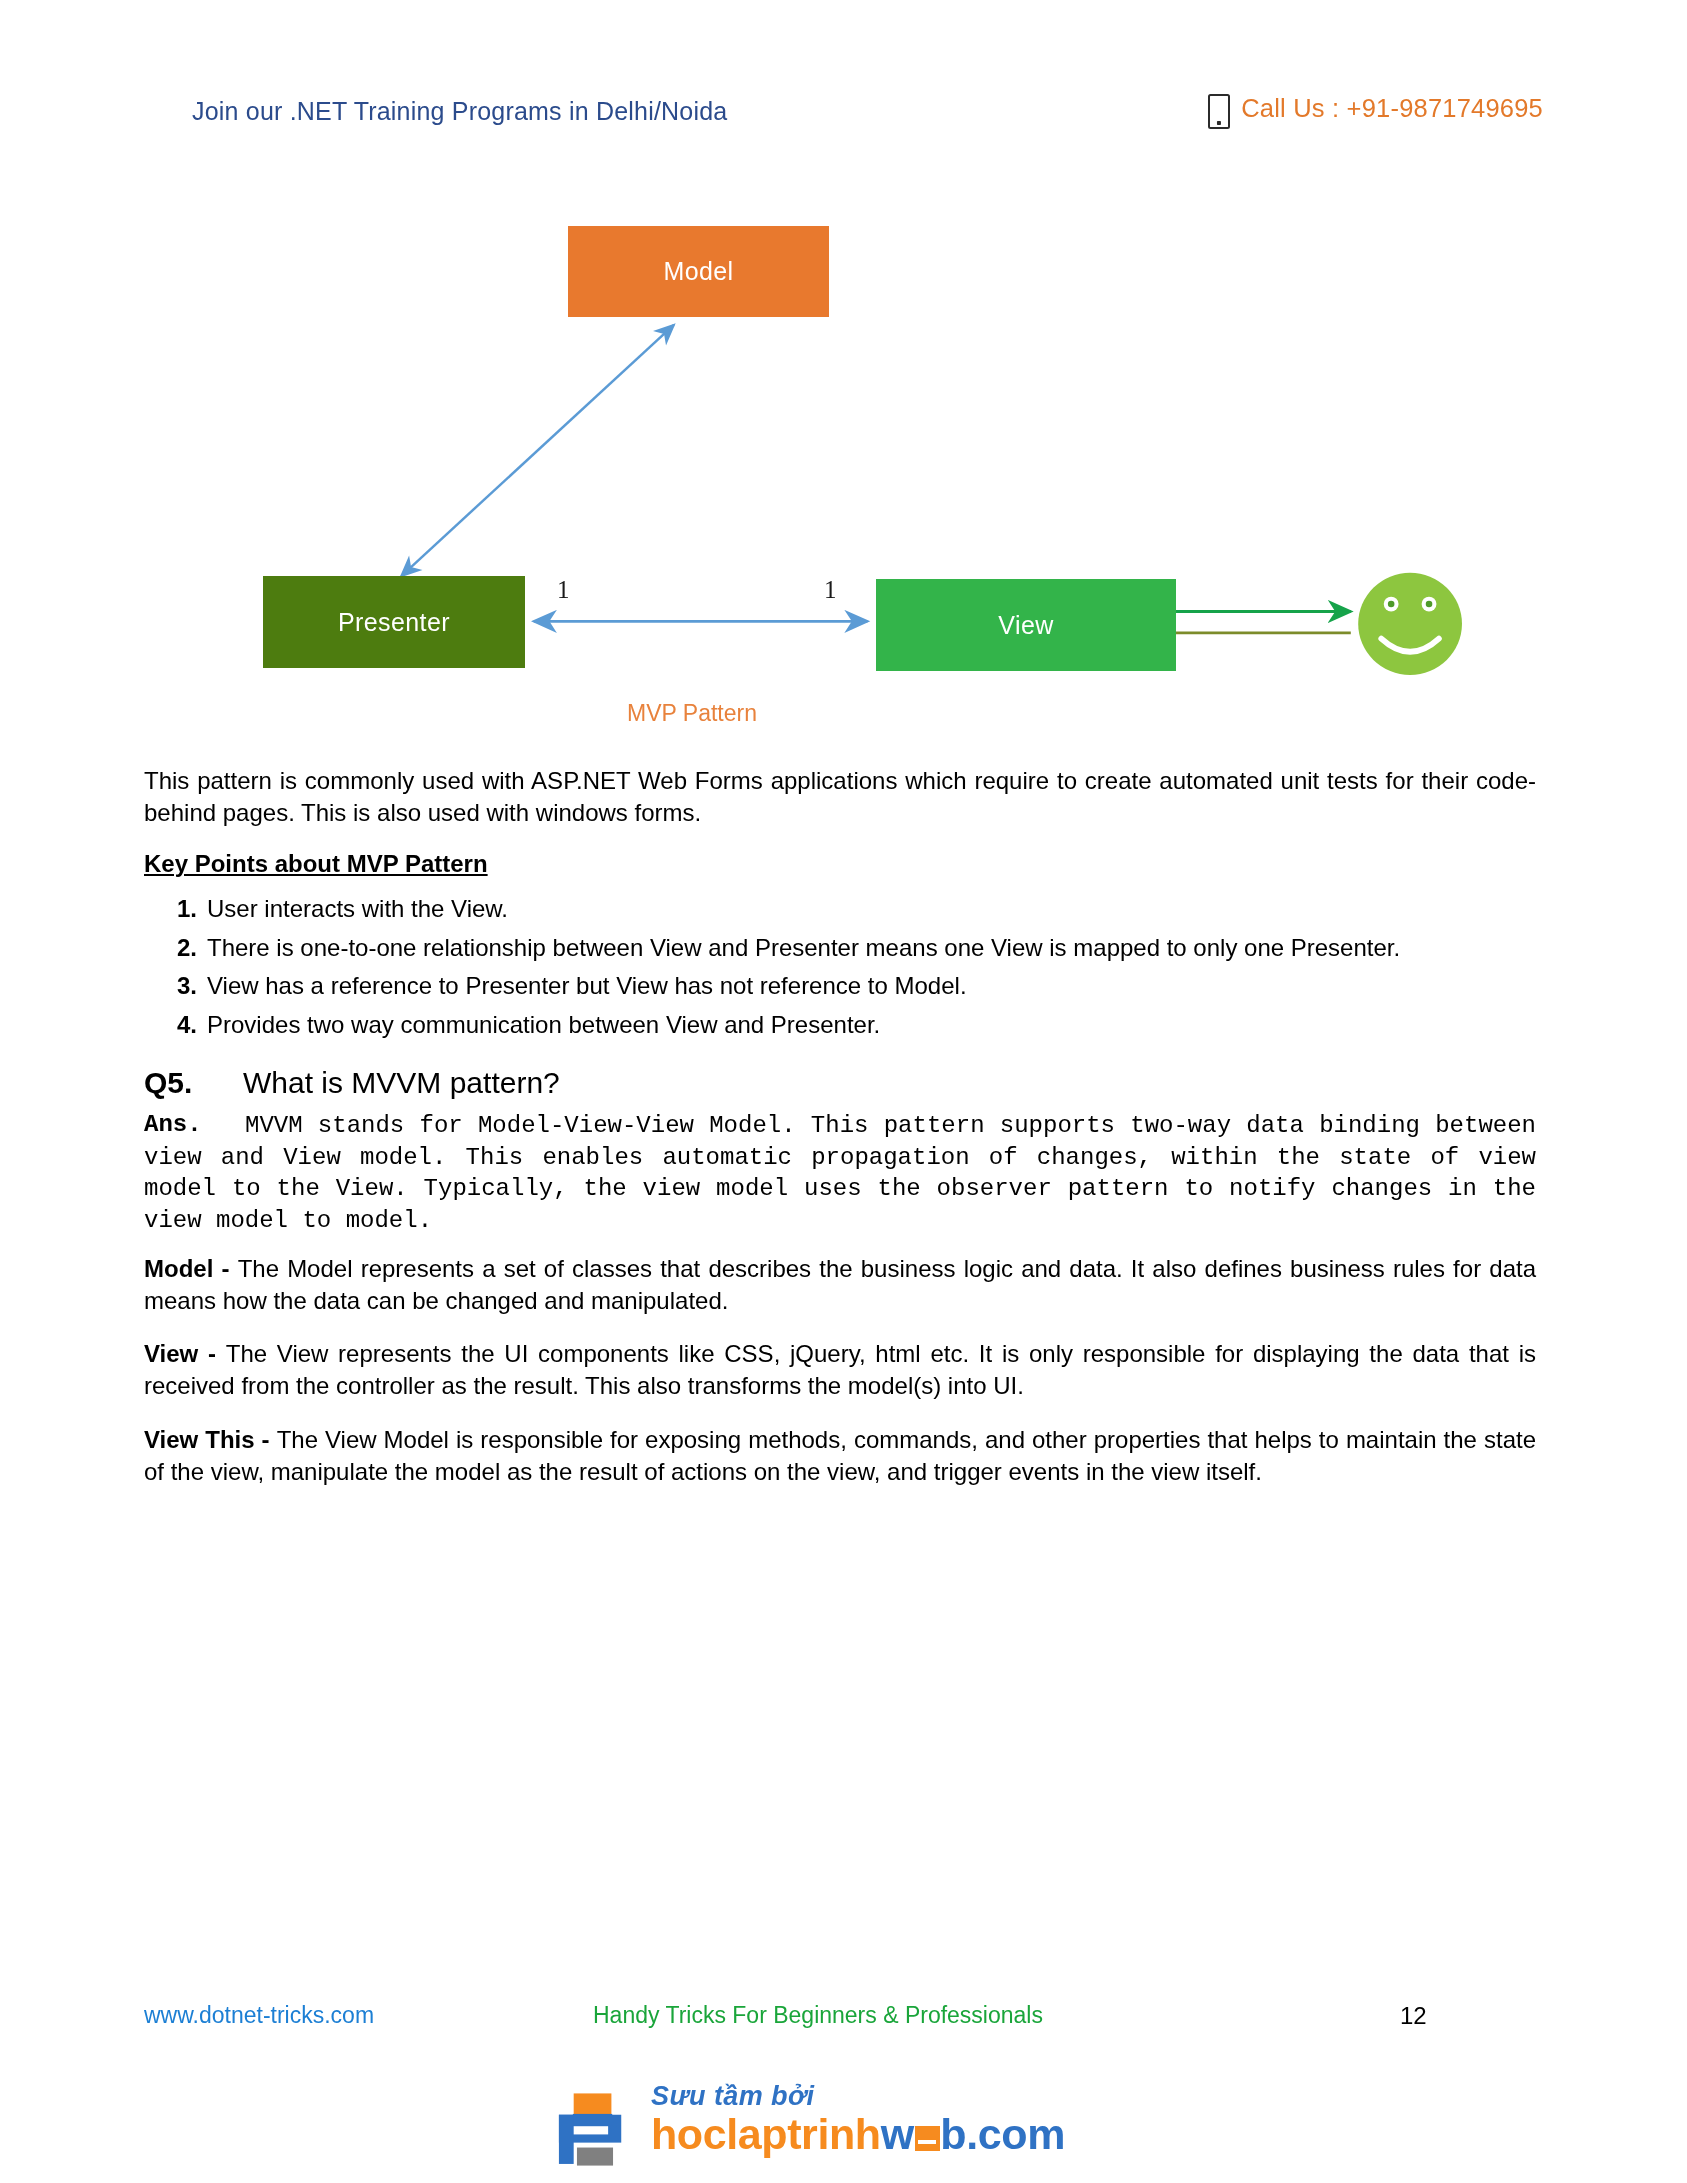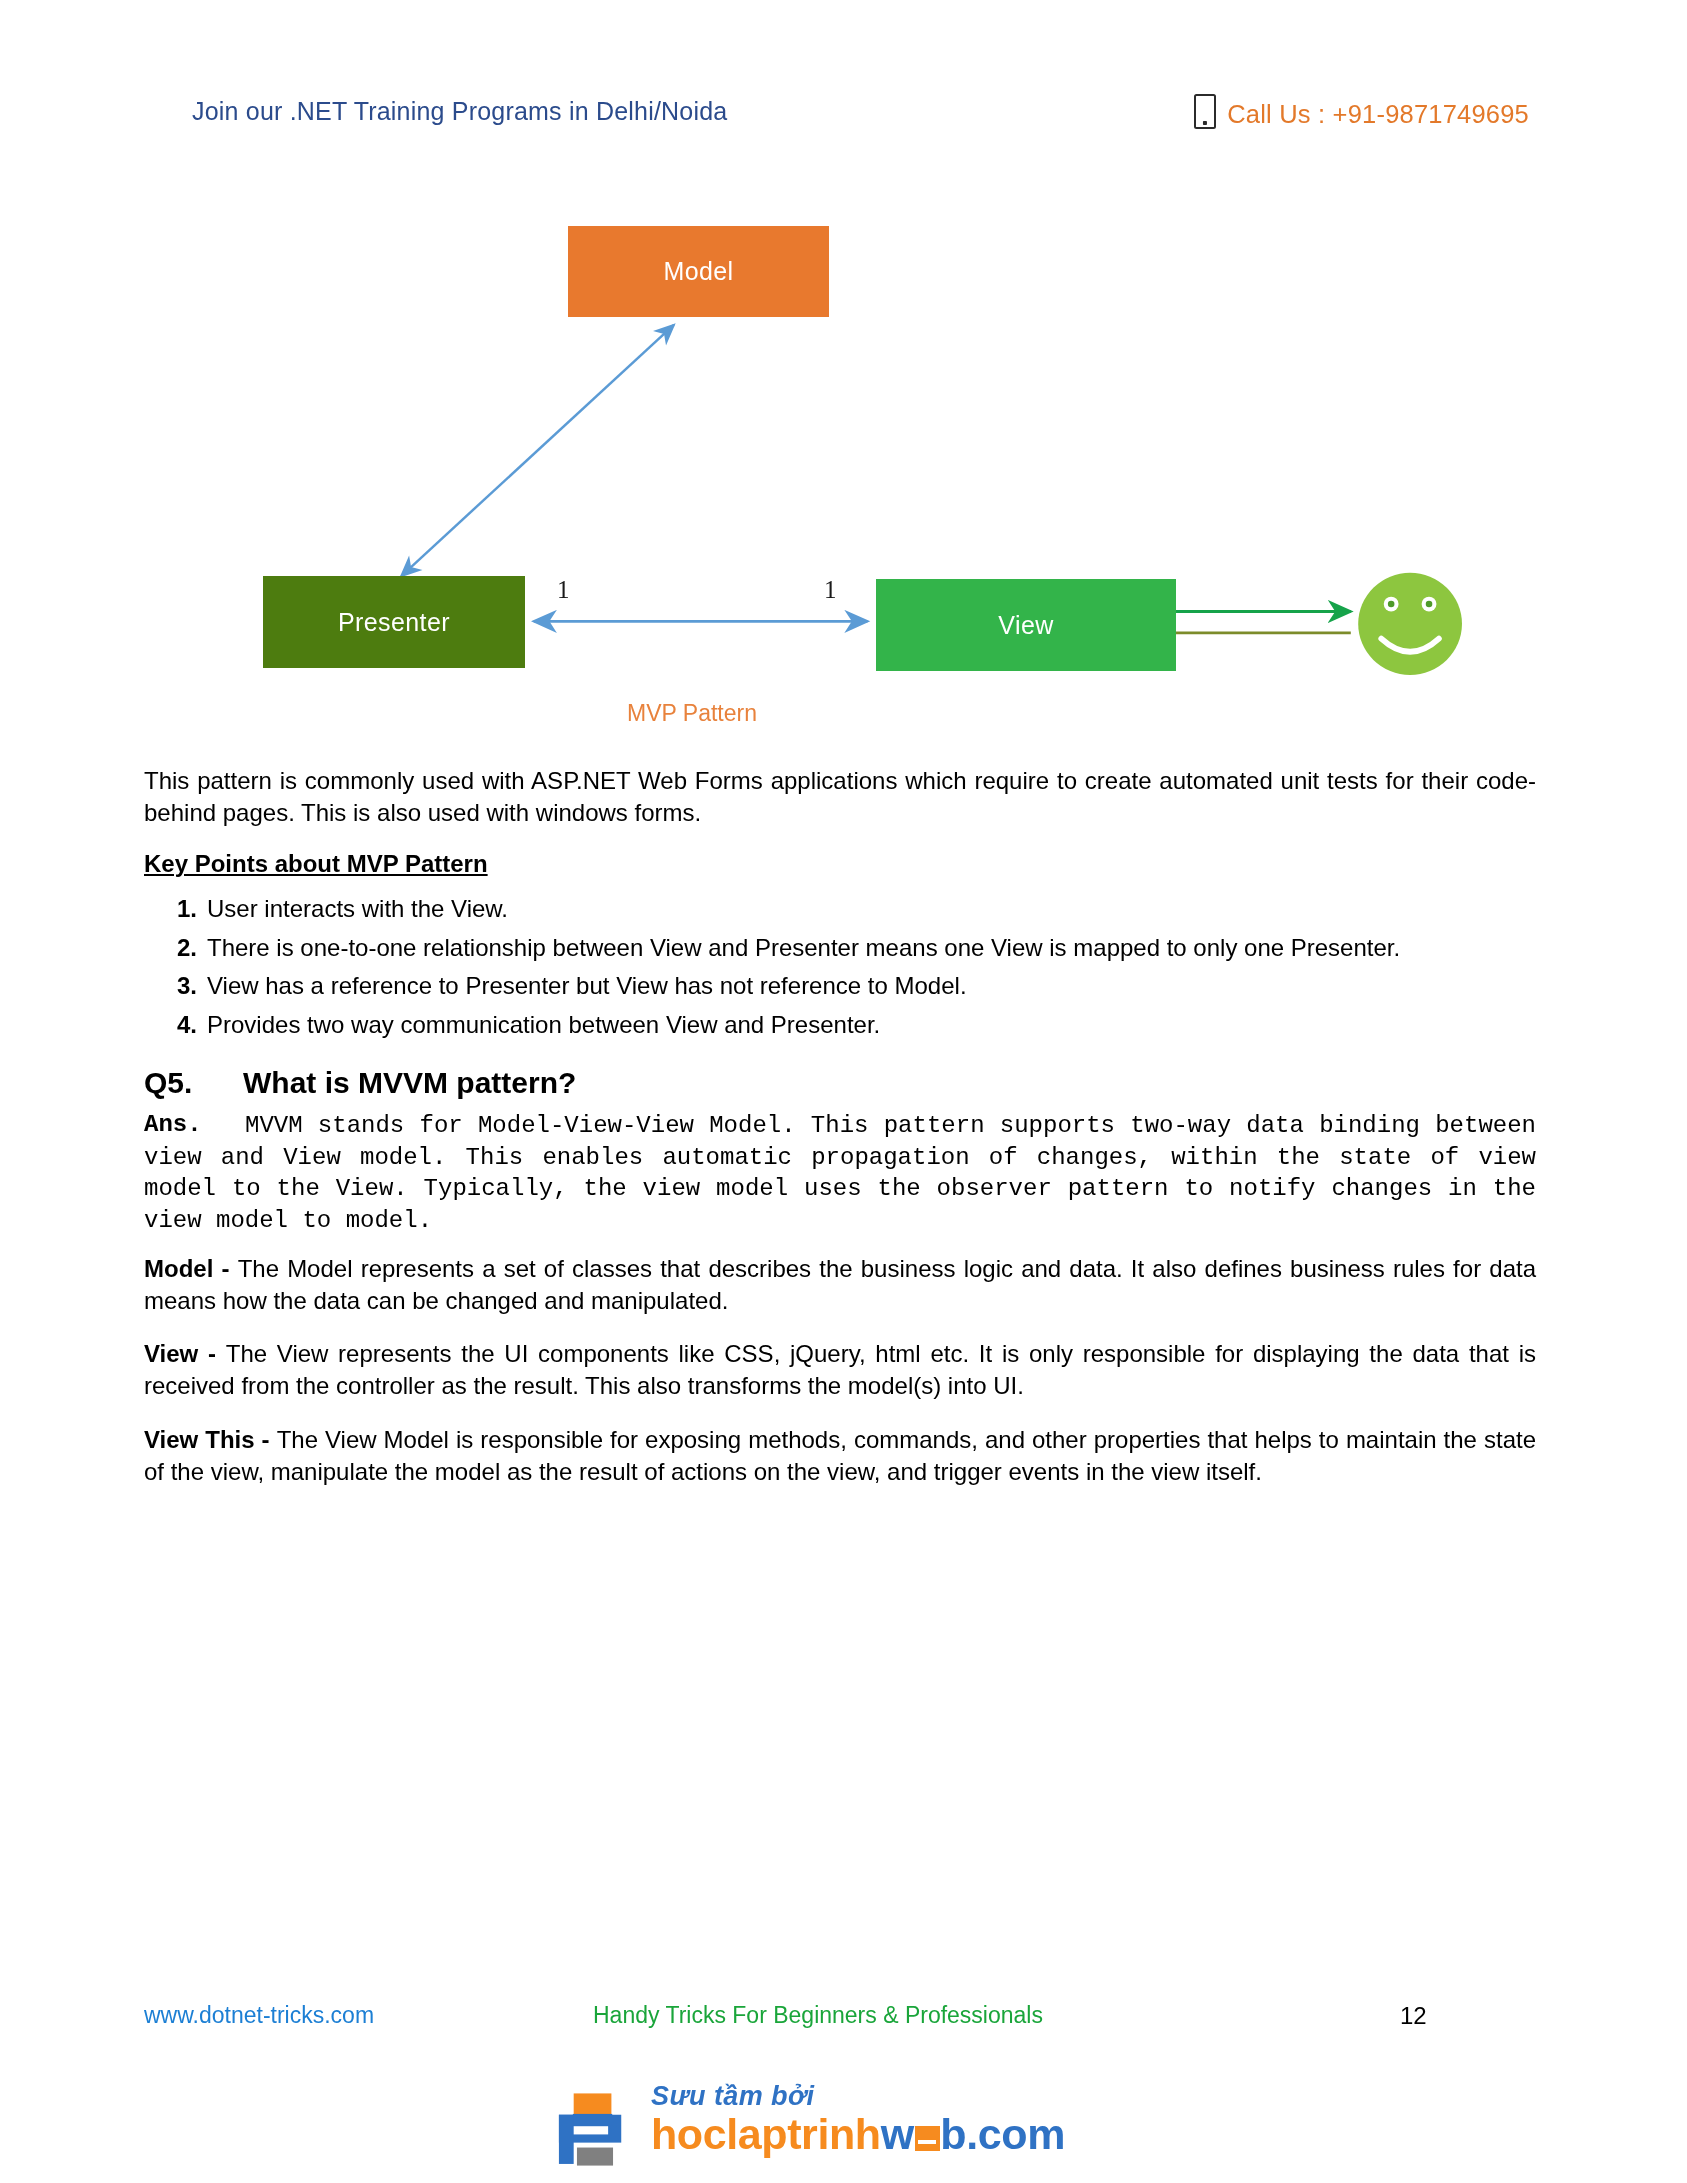--- a/index.html
+++ b/index.html
@@ -35,24 +35,24 @@
     position: absolute;
     left: 0;
     top: 0;
     font-size: 25px;
     color: #2B4B8C;
     letter-spacing: 0.2px;
     white-space: nowrap;
   }
   .header-right {
     position: absolute;
-    right: 14px;
+    right: 0;
     top: -3.3px;
     display: flex;
-    align-items: flex-end;
+    align-items: flex-start;
     gap: 11.5px;
     white-space: nowrap;
   }
   .phone-icon {
     width: 18px;
     height: 31px;
     border: 2.5px solid #2b2b2b;
     border-radius: 2.5px;
     position: relative;
     background: #ffffff;
@@ -181,21 +181,21 @@
     position: absolute;
     left: 0;
     top: 0;
     font-size: 30px;
     font-weight: bold;
   }
   .q-title {
     display: block;
     margin-left: 99px;
     font-size: 30px;
-    font-weight: bold;
+    font-weight: normal;
   }
 
   .ansblock {
     position: relative;
     margin-bottom: 16px;
     font-family: Liberation Mono, monospace;
   }
   .ans-label {
     position: absolute;
     left: 0;

